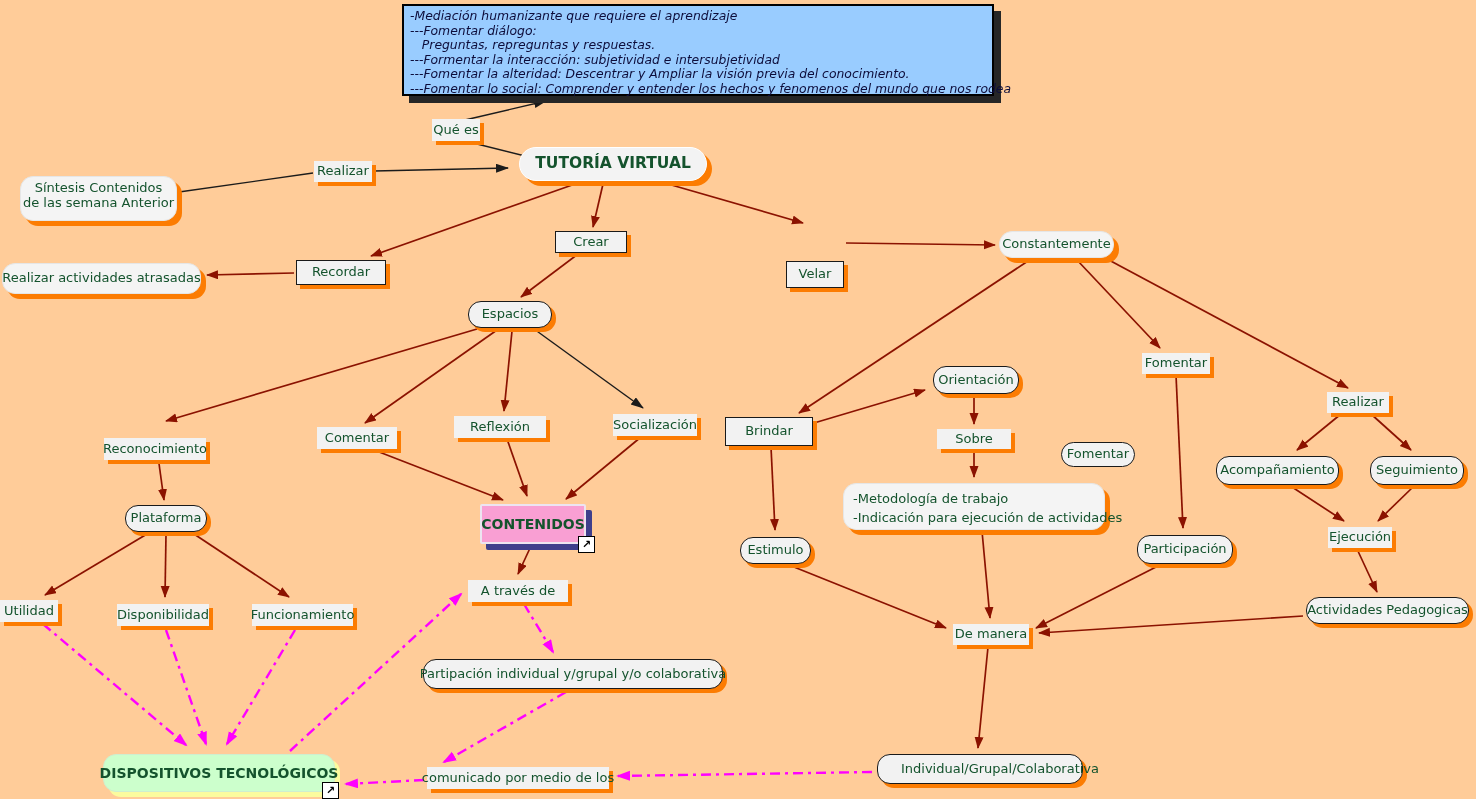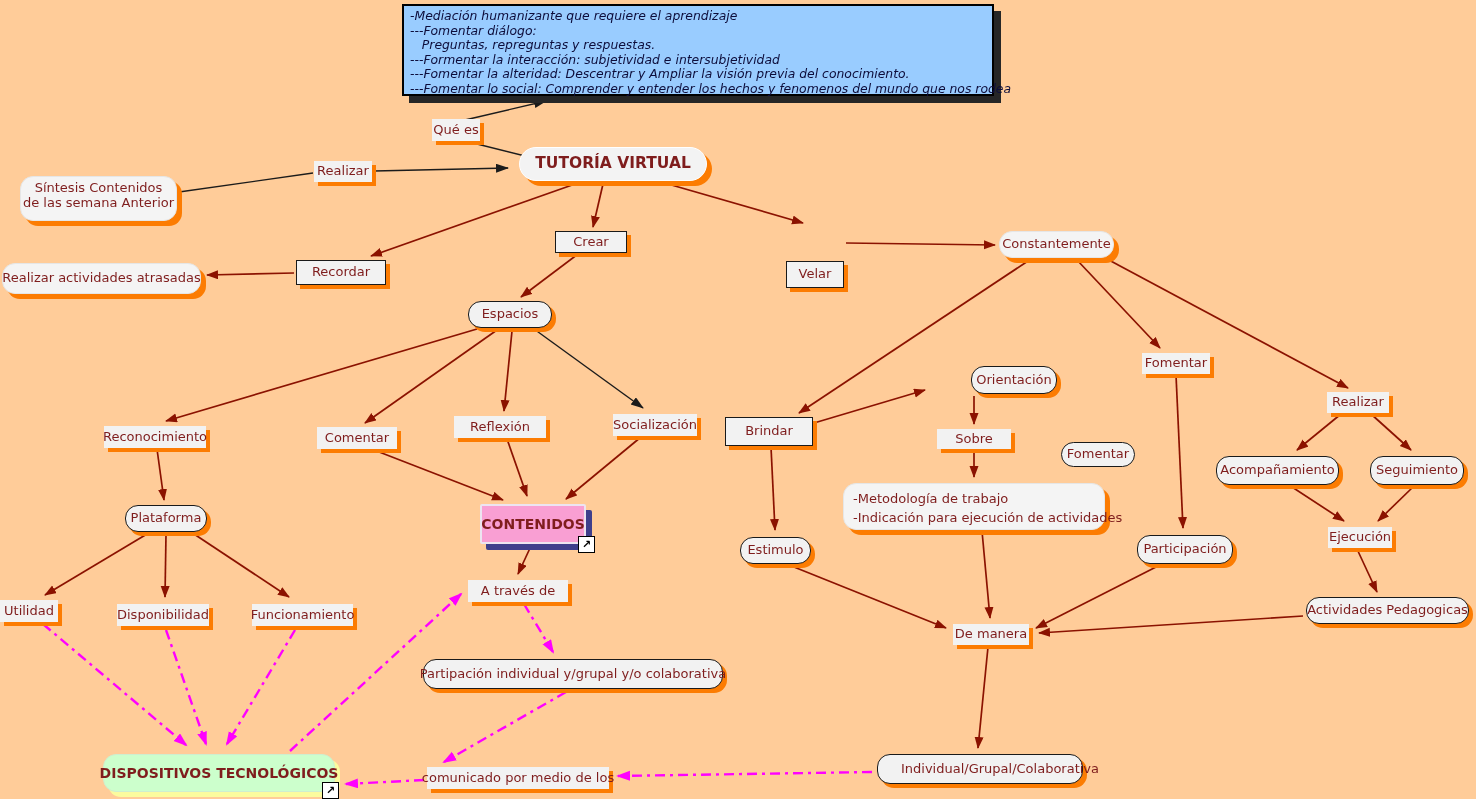--- a/index.html
+++ b/index.html
@@ -6,21 +6,21 @@
   #canvas{
     position:relative; width:1476px; height:799px;
     background:#FFCC99; overflow:hidden;
     font-family:"DejaVu Sans","Liberation Sans",sans-serif;
     color:#111;
   }
   #edges{position:absolute;left:0;top:0;width:1476px;height:799px;}
   .node{
     position:absolute; box-sizing:border-box;
     display:flex; align-items:center; justify-content:center;
-    text-align:center; font-size:13px; line-height:1.15; color:#7f1d1d;
+    text-align:center; font-size:13px; line-height:1.15; color:#14532d;
     white-space:nowrap;
   }
   .round{background:#F2F2F2; border:1px solid #1a1a1a; border-radius:13px; box-shadow:4px 4px 0 #FC7C02;}
   .round-plain{background:#F4F4F4; border:1px solid #E6E6E6; border-radius:13px; box-shadow:5px 5px 0 #FC7C02;}
   .rect{background:#F2F2F2; border:1px solid #1a1a1a; box-shadow:4px 4px 0 #FC7C02;}
   .lbl{background:#F2F2F2; box-shadow:4px 4px 0 #FC7C02; padding:0 3px;}
   .noshadow{box-shadow:none;}
   .definition{
     background:#99CCFF; border:2px solid #000; box-shadow:7px 7px 0 #262626;
     color:#0D0D3B; font-size:12.4px; line-height:14.6px;
@@ -124,21 +124,21 @@
     <div>-Mediación humanizante que requiere el aprendizaje</div>
     <div>---Fomentar diálogo:</div>
     <div>   Preguntas, repreguntas y respuestas.</div>
     <div>---Formentar la interacción: subjetividad e intersubjetividad</div>
     <div>---Fomentar la alteridad: Descentrar y Ampliar la visión previa del conocimiento.</div>
     <div>---Fomentar lo social: Comprender y entender los hechos y fenomenos del mundo que nos rodea</div>
   </div>
 
   <div class="node lbl" style="left:432px;top:119px;width:48px;height:22px;">Qué es</div>
   <div class="node lbl" style="left:314px;top:161px;width:58px;height:21px;">Realizar</div>
-  <div class="node lbl" style="left:104px;top:426px;width:102px;height:22px;">Reconocimiento</div>
+  <div class="node lbl" style="left:104px;top:438px;width:102px;height:22px;">Reconocimiento</div>
   <div class="node lbl" style="left:317px;top:427px;width:80px;height:22px;">Comentar</div>
   <div class="node lbl" style="left:454px;top:416px;width:92px;height:22px;">Reflexión</div>
   <div class="node lbl" style="left:613px;top:414px;width:84px;height:22px;">Socialización</div>
   <div class="node lbl" style="left:0px;top:600px;width:58px;height:22px;">Utilidad</div>
   <div class="node lbl" style="left:117px;top:604px;width:92px;height:22px;">Disponibilidad</div>
   <div class="node lbl" style="left:252px;top:604px;width:101px;height:22px;">Funcionamiento</div>
   <div class="node lbl" style="left:468px;top:580px;width:100px;height:22px;">A través de</div>
   <div class="node lbl" style="left:937px;top:429px;width:74px;height:20px;">Sobre</div>
   <div class="node lbl" style="left:1142px;top:353px;width:68px;height:21px;">Fomentar</div>
   <div class="node lbl" style="left:1327px;top:392px;width:62px;height:21px;">Realizar</div>
@@ -159,21 +159,21 @@
     <div>-Indicación para ejecución de actividades</div>
   </div>
 
   <div class="node rect" style="left:296px;top:260px;width:90px;height:25px;">Recordar</div>
   <div class="node rect" style="left:555px;top:231px;width:72px;height:22px;">Crear</div>
   <div class="node rect" style="left:786px;top:228px;width:58px;height:27px;margin-top:33px;">Velar</div>
   <div class="node rect" style="left:725px;top:417px;width:88px;height:29px;">Brindar</div>
 
   <div class="node round" style="left:468px;top:301px;width:84px;height:27px;">Espacios</div>
   <div class="node round" style="left:125px;top:505px;width:82px;height:27px;">Plataforma</div>
-  <div class="node round" style="left:933px;top:366px;width:86px;height:28px;margin-left:38px;">Orientación</div>
+  <div class="node round" style="left:933px;top:366px;width:86px;height:28px;">Orientación</div>
   <div class="node round noshadow" style="left:1061px;top:442px;width:74px;height:25px;">Fomentar</div>
   <div class="node round" style="left:740px;top:537px;width:71px;height:27px;">Estimulo</div>
   <div class="node round" style="left:1216px;top:456px;width:123px;height:29px;">Acompañamiento</div>
   <div class="node round" style="left:1370px;top:456px;width:94px;height:29px;">Seguimiento</div>
   <div class="node round" style="left:1137px;top:535px;width:96px;height:29px;">Participación</div>
   <div class="node round" style="left:1306px;top:597px;width:163px;height:27px;">Actividades Pedagogicas</div>
   <div class="node round" style="left:877px;top:754px;width:206px;height:30px;padding-left:40px;">Individual/Grupal/Colaborativa</div>
   <div class="node round" style="left:423px;top:659px;width:300px;height:30px;">Partipación individual y/grupal y/o colaborativa</div>
 
   <div class="node contenidos" style="left:480px;top:504px;width:106px;height:40px;">CONTENIDOS</div>

